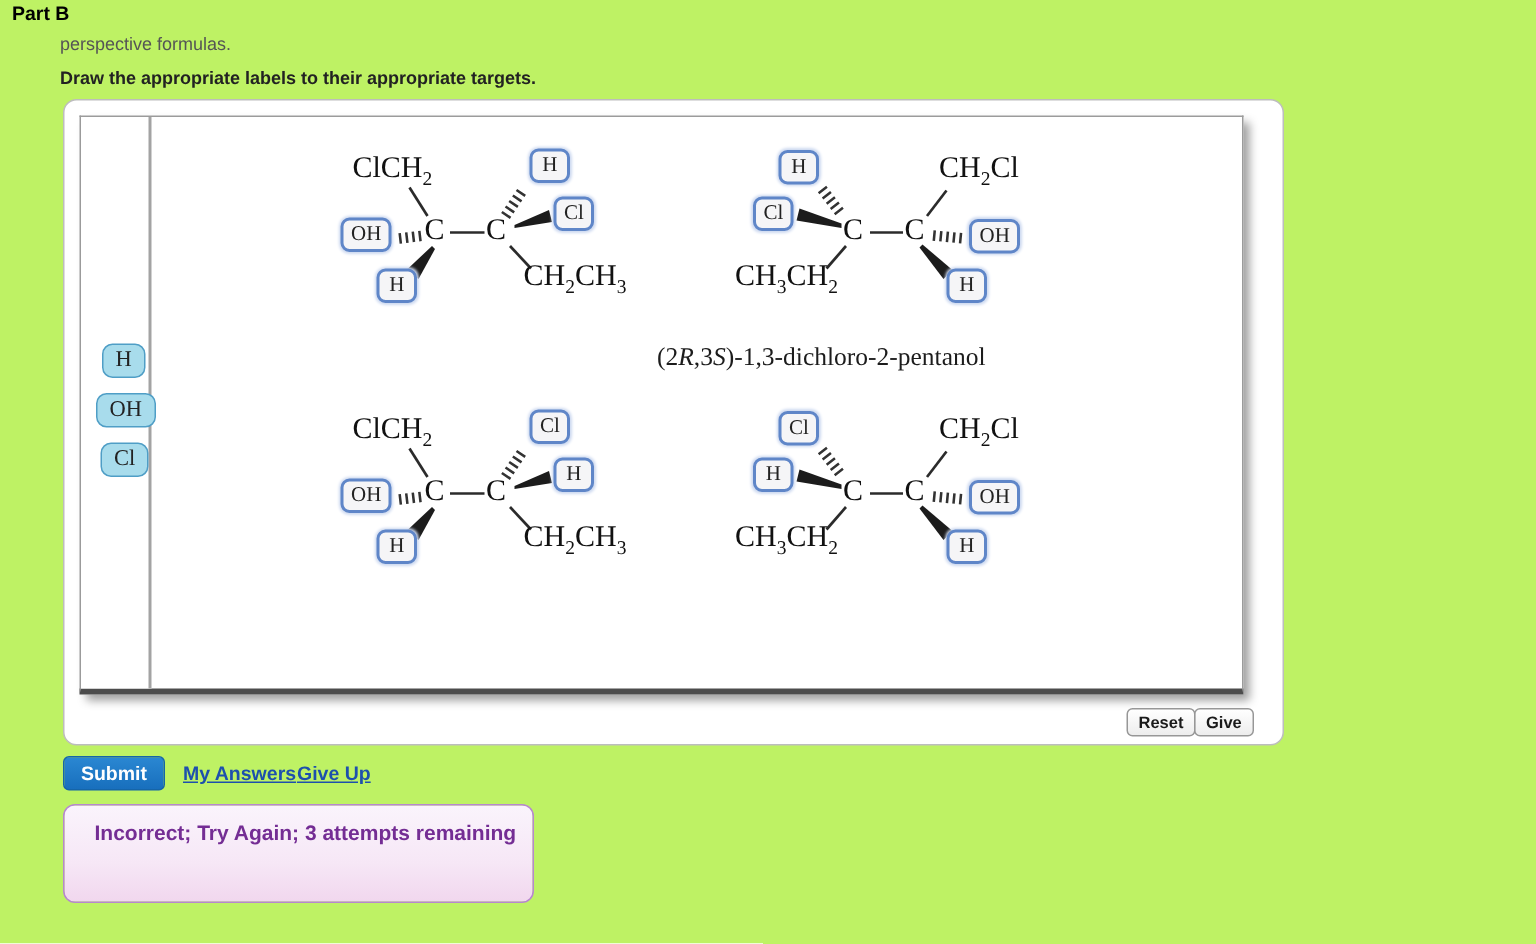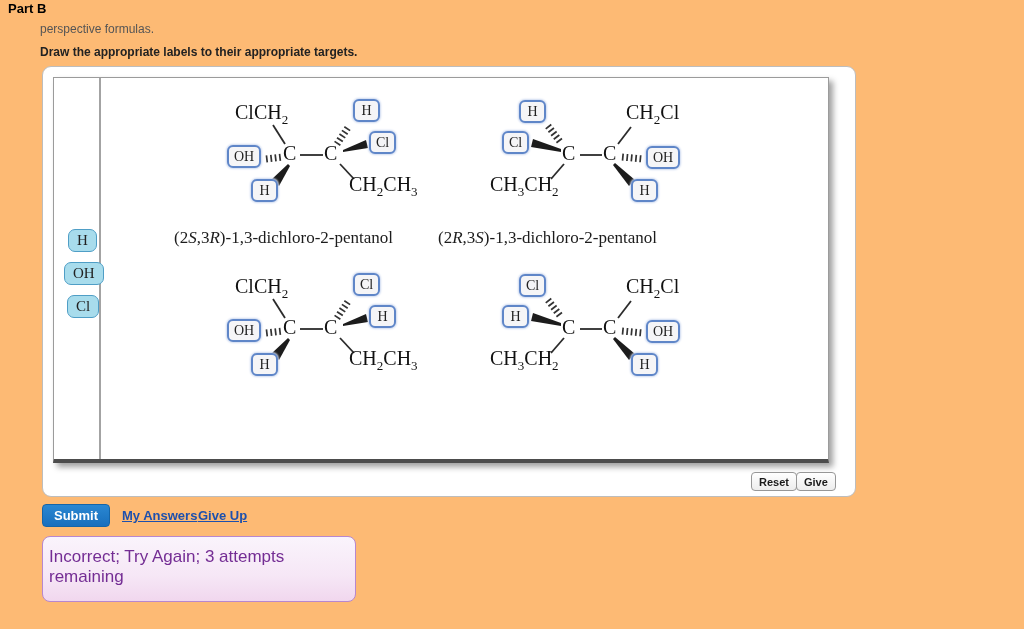--- a/index.html
+++ b/index.html
@@ -1,19 +1,19 @@
 <!DOCTYPE html>
 <html><head>
 <meta charset="utf-8">
 <style>
   * { margin:0; padding:0; box-sizing:border-box; }
   html,body { background:#fff; }
   #app {
     position:relative; width:1024px; height:629px; overflow:hidden;
-    background:#fdba74; font-family:"Liberation Sans", sans-serif; color:#1a1a1a;
+    background:#bef264; font-family:"Liberation Sans", sans-serif; color:#1a1a1a;
   }
   .abs { position:absolute; }
 
   
   .part-title { left:8px; top:1px; font-size:13px; font-weight:bold; color:#000; }
   .subtitle   { left:40px; top:22px; font-size:12px; color:#555; }
   .instruction{ left:40px; top:45px; font-size:12px; font-weight:bold; color:#222; }
 
   
   .outer-panel { left:42px; top:66px; width:814px; height:431px;
@@ -75,22 +75,22 @@
     background:linear-gradient(#2a87d2,#186fbd); color:#fff; font-weight:bold;
     font-size:13px; border:1px solid #1565a8; border-radius:4px; cursor:pointer;
     font-family:"Liberation Sans",sans-serif; }
   .action-link { position:absolute; top:508px; font-size:13px; font-weight:bold;
     color:#1d50ad; text-decoration:underline; cursor:pointer; }
 
   
   .feedback { left:42px; top:536px; width:314px; height:66px;
     background:linear-gradient(#faf4fc 0%, #f6e7f6 60%, #f1d7ee 100%);
     border:1px solid #b787cf; border-radius:8px; }
-  .feedback-title { position:absolute; left:6px; top:10px; font-size:17px;
-    font-weight:normal; color:#742d94; }
+  .feedback-title { position:absolute; left:20px; top:10px; font-size:14px;
+    font-weight:bold; color:#742d94; }
   .feedback-body { position:absolute; left:12px; top:38px; font-size:12px; color:#4a4a4a; }
 </style>
 </head>
 <body>
 
 <div id="app">
 
   <div class="abs part-title">Part B</div>
   <div class="abs subtitle">perspective formulas.</div>
   <div class="abs instruction">Draw the appropriate labels to their appropriate targets.</div>
@@ -159,21 +159,20 @@
             <span>Cl</span>
           </div>
         <div class="target b-tr">
             <span>OH</span>
           </div>
         <div class="target b-tbr">
             <span>H</span>
           </div>
       </div>
 
-      <div class="caption" style="left:120px;top:150px">(2<i>S</i>,3<i>R</i>)-1,3-dichloro-2-pentanol</div>
       <div class="caption" style="left:384px;top:150px">(2<i>R</i>,3<i>S</i>)-1,3-dichloro-2-pentanol</div>
 
       <div class="structure" style="left:173px;top:195px">
         <svg width="210" height="108">
           <line class="bond" x1="46" y1="26" x2="58" y2="45"></line>
           <line class="bond" x1="73" y1="56" x2="96" y2="56"></line>
           <line class="bond" x1="113" y1="65" x2="127" y2="80"></line>
           <line class="hash" x1="39" y1="60" x2="56" y2="58"></line>
           <line class="hash" x1="110" y1="45" x2="122" y2="27"></line>
           <polygon class="wedge" points="61,65 63,67 52,87 44,81"></polygon>

